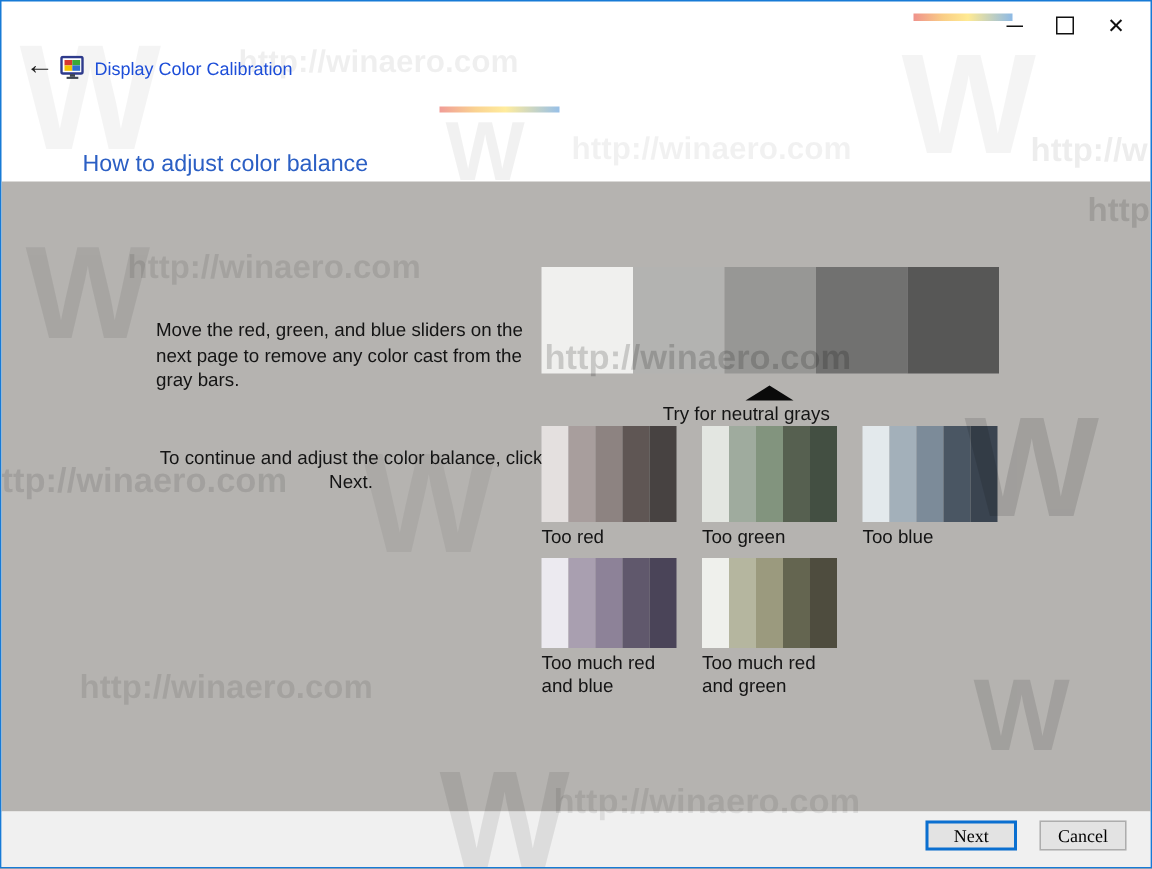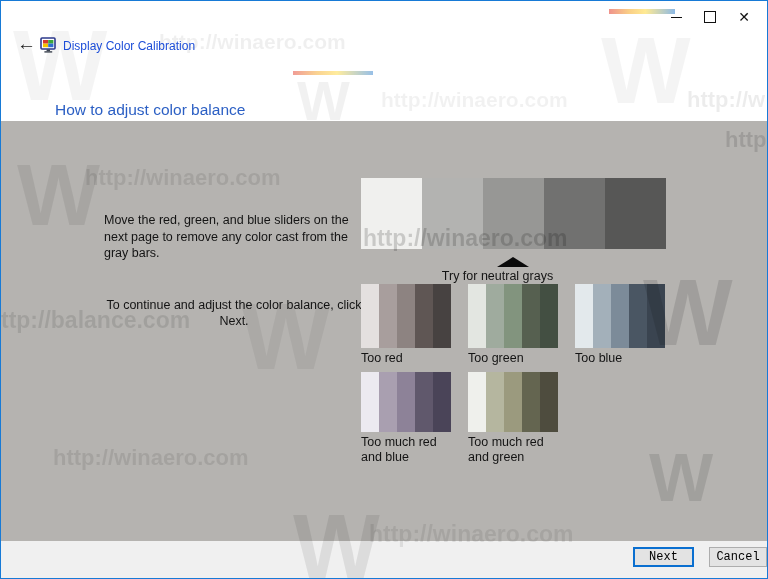--- a/index.html
+++ b/index.html
@@ -34,21 +34,21 @@
   .swatches{position:absolute;left:360px;top:163px;display:grid;
     grid-template-columns:90px 90px 90px;column-gap:17px;row-gap:6px;}
   .strips{display:flex;}
   .strips.r1{height:64px;}
   .strips.r2{height:60px;}
   .strips>div{flex:1;}
   .swatch-label{font-size:12.5px;line-height:15px;margin-top:3px;color:#141414;}
   .bottombar-abs{position:absolute;left:0;top:540px;width:100%;height:37px;background:#f0f0f0;z-index:2;}
   .btn{position:absolute;top:6px;height:20px;font-size:12px;color:#000;
     background:#e3e3e3;border:1px solid #adadad;padding:0;box-sizing:border-box;
-    font-family:Liberation Mono, monospace;margin-left:16px;}
+    font-family:Liberation Serif, serif;}
   .btn-next{left:616px;width:61px;border:2px solid #0a6fd0;}
   .btn-cancel{left:692px;width:58px;}
   
   .wm{position:absolute;font-weight:bold;color:#000;pointer-events:none;white-space:nowrap;z-index:4;
     font-family:"Liberation Sans","DejaVu Sans",sans-serif;line-height:1;}
   .wm-bar{position:absolute;pointer-events:none;z-index:4;
     background:linear-gradient(90deg,#e23a2e 0%,#f5a623 30%,#ffd93b 55%,#2f80d0 100%);}
 </style>
 </head>
 <body>
@@ -165,20 +165,20 @@
       <span class="wm" style="font-size: 22px; left: 686px; top: 88px; opacity: 0.07;">http://w</span>
       <span class="wm" style="font-size: 56px; left: 296px; top: 72px; opacity: 0.05;">W</span>
       <span class="wm" style="font-size: 21px; left: 380px; top: 88px; opacity: 0.05;">http://winaero.com</span>
       <div class="wm-bar" style="width: 66px; height: 5px; left: 608px; top: 8px; opacity: 0.55;"></div>
       <div class="wm-bar" style="width: 80px; height: 4px; left: 292px; top: 70px; opacity: 0.5;"></div>
       <span class="wm" style="font-size: 88px; left: 16px; top: 150px; opacity: 0.07;">W</span>
       <span class="wm" style="font-size: 22px; left: 84px; top: 166px; opacity: 0.09;">http://winaero.com</span>
       <span class="wm" style="font-size: 23px; left: 362px; top: 226px; opacity: 0.16;">http://winaero.com</span>
       <span class="wm" style="font-size: 22px; left: 724px; top: 128px; opacity: 0.12;">http://w</span>
       <span class="wm" style="font-size: 95px; left: 240px; top: 288px; opacity: 0.05;">W</span>
-      <span class="wm" style="font-size: 23px; left: 0px; top: 308px; opacity: 0.1;">ttp://balance.com</span>
+      <span class="wm" style="font-size: 23px; left: 0px; top: 308px; opacity: 0.1;">ttp://winaero.com</span>
       <span class="wm" style="font-size: 95px; left: 642px; top: 264px; opacity: 0.11;">W</span>
       <span class="wm" style="font-size: 22px; left: 52px; top: 446px; opacity: 0.09;">http://winaero.com</span>
       <span class="wm" style="font-size: 68px; left: 648px; top: 442px; opacity: 0.1;">W</span>
       <span class="wm" style="font-size: 92px; left: 292px; top: 500px; opacity: 0.08;">W</span>
       <span class="wm" style="font-size: 23px; left: 368px; top: 522px; opacity: 0.08;">http://winaero.com</span>
     </div>
 </div>
 
 </body></html>

